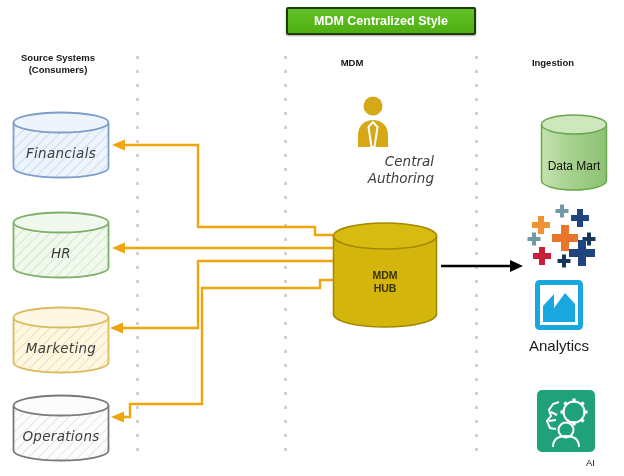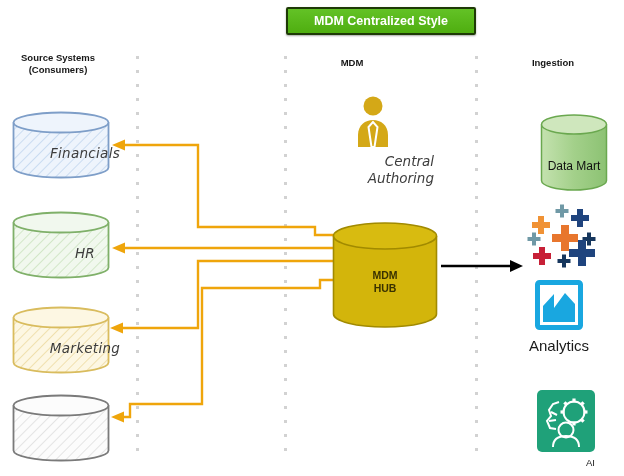--- a/index.html
+++ b/index.html
@@ -37,21 +37,21 @@
   
   #wires{left:0;top:0;z-index:2;}
   .shape{z-index:3;}
   
   .cyl{width:98px;height:68px;}
   .cyl svg{display:block;}
   .cyl-label{
     position:absolute;left:0;top:62%;transform:translateY(-50%);
     width:100%;text-align:center;
     font-family:"DejaVu Sans",sans-serif;font-style:italic;
-    font-size:13.5px;color:#3d3d3d;letter-spacing:.3px;padding-left:24px;
+    font-size:13.5px;color:#3d3d3d;letter-spacing:.3px;
   }
   #cyl-financials{left:12px;top:111px;}
   #cyl-hr{left:12px;top:211px;}
   #cyl-marketing{left:12px;top:306px;}
   #cyl-operations{left:12px;top:394px;}
   
   #person{left:356px;top:96px;width:34px;height:52px;}
   #authoring-label{
     left:314px;top:153px;width:120px;text-align:right;
     font-family:"DejaVu Sans",sans-serif;font-style:italic;
@@ -161,20 +161,21 @@
     <svg width="98" height="68" viewBox="0 0 98 68">
       <defs>
           <pattern id="ho" patternUnits="userSpaceOnUse" width="7" height="7" patternTransform="rotate(45)">
         <rect width="7" height="7" fill="#fcfcfc"></rect>
             <line x1="0" y1="0" x2="0" y2="7" stroke="#e4e4e4" stroke-width="2"></line>
       </pattern>
         </defs>
       <path d="M1.5,11.5 v45 a47.5,10 0 0 0 95,0 v-45" fill="url(#ho)" stroke="#7A7A7A" stroke-width="1.8"></path>
       <ellipse cx="49" cy="11.5" rx="47.5" ry="10" fill="#fcfcfc" stroke="#7A7A7A" stroke-width="1.8"></ellipse>
     </svg>
+    <div class="cyl-label">Operations</div>
   </div>
 
   <svg id="person" class="abs shape" viewBox="0 0 34 52">
     <circle cx="17" cy="10" r="9.5" fill="#D4A817"></circle>
     <path d="M2,51 v-12 c0,-10 7.5,-15 15,-15 c7.5,0 15,5 15,15 v12 z" fill="#D4A817"></path>
     <polygon points="17,26 12.5,31 15.5,51 18.5,51 21.5,31" fill="#D4A817" stroke="#ffffff" stroke-width="2"></polygon>
   </svg>
   <div id="authoring-label" class="abs">
     <div>Central</div>
     <div>Authoring</div>

